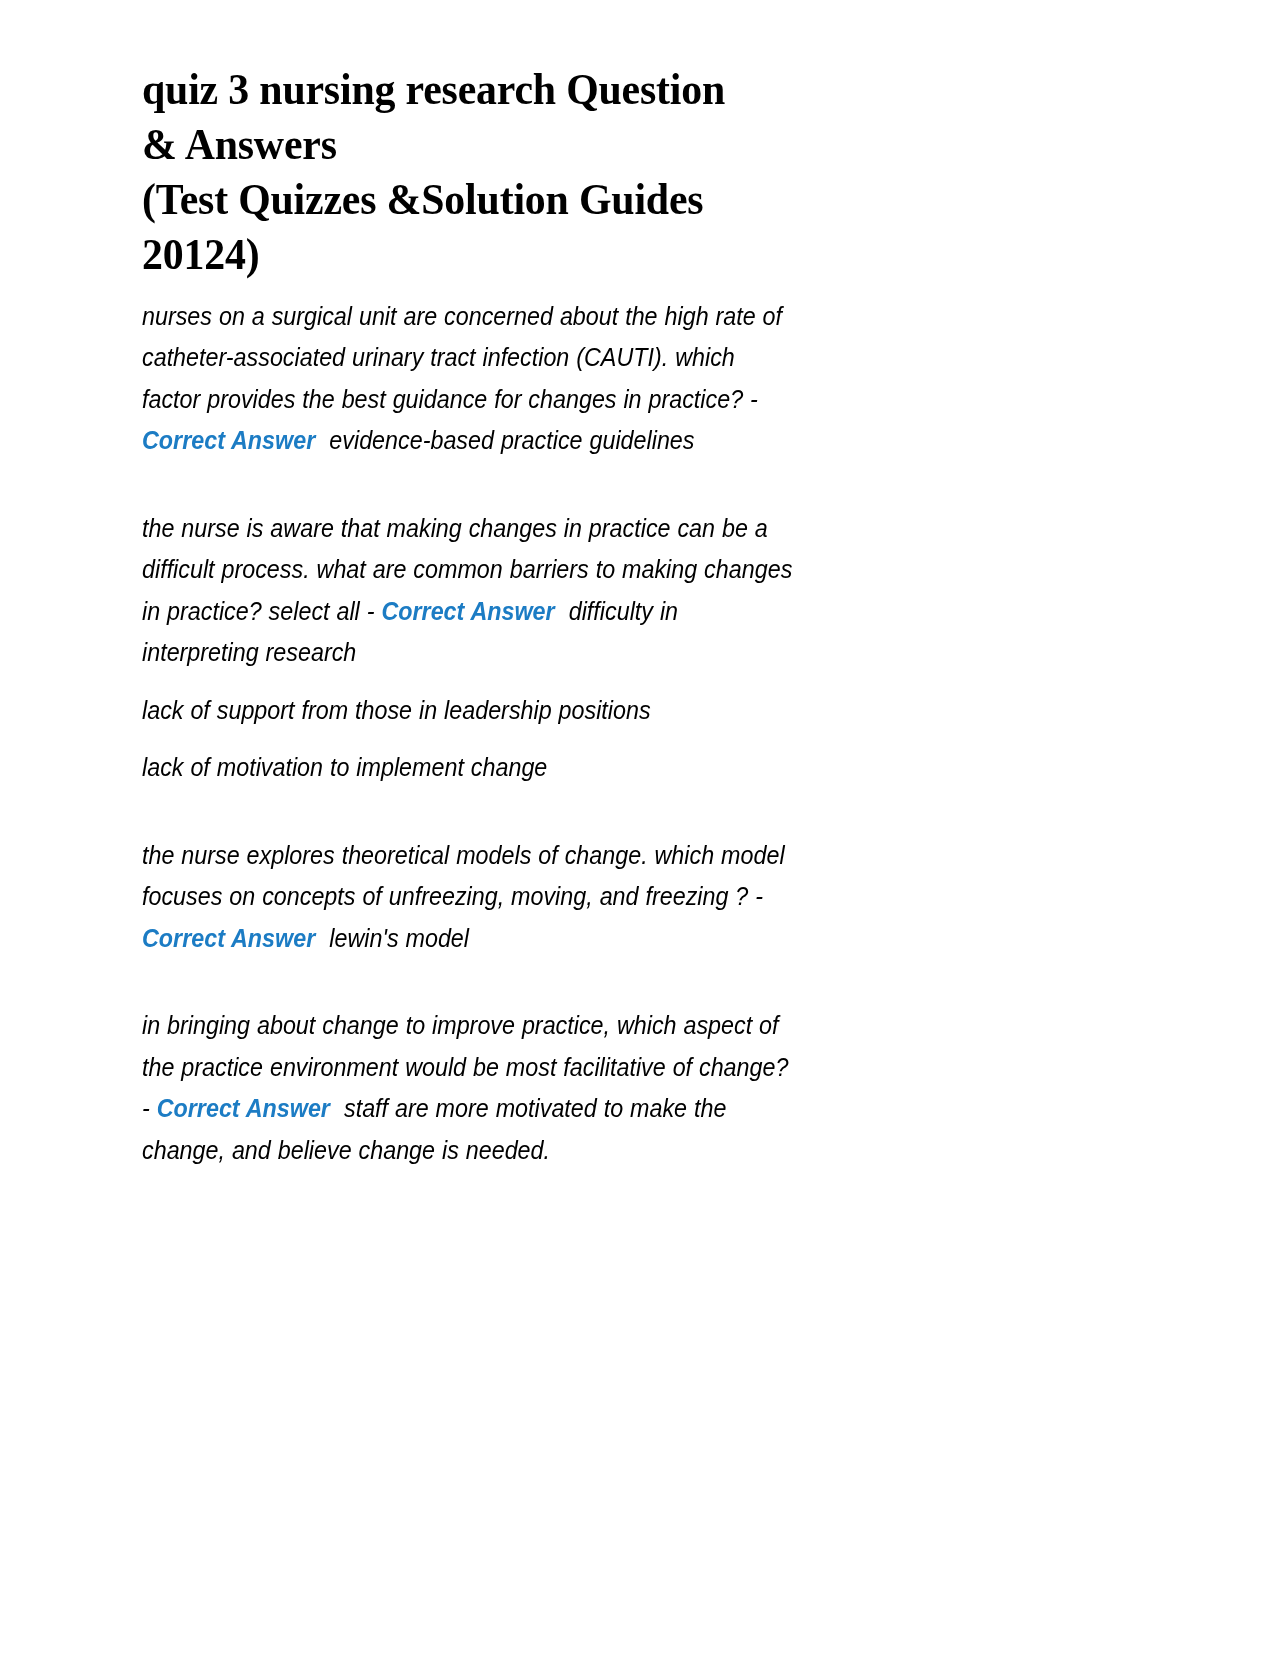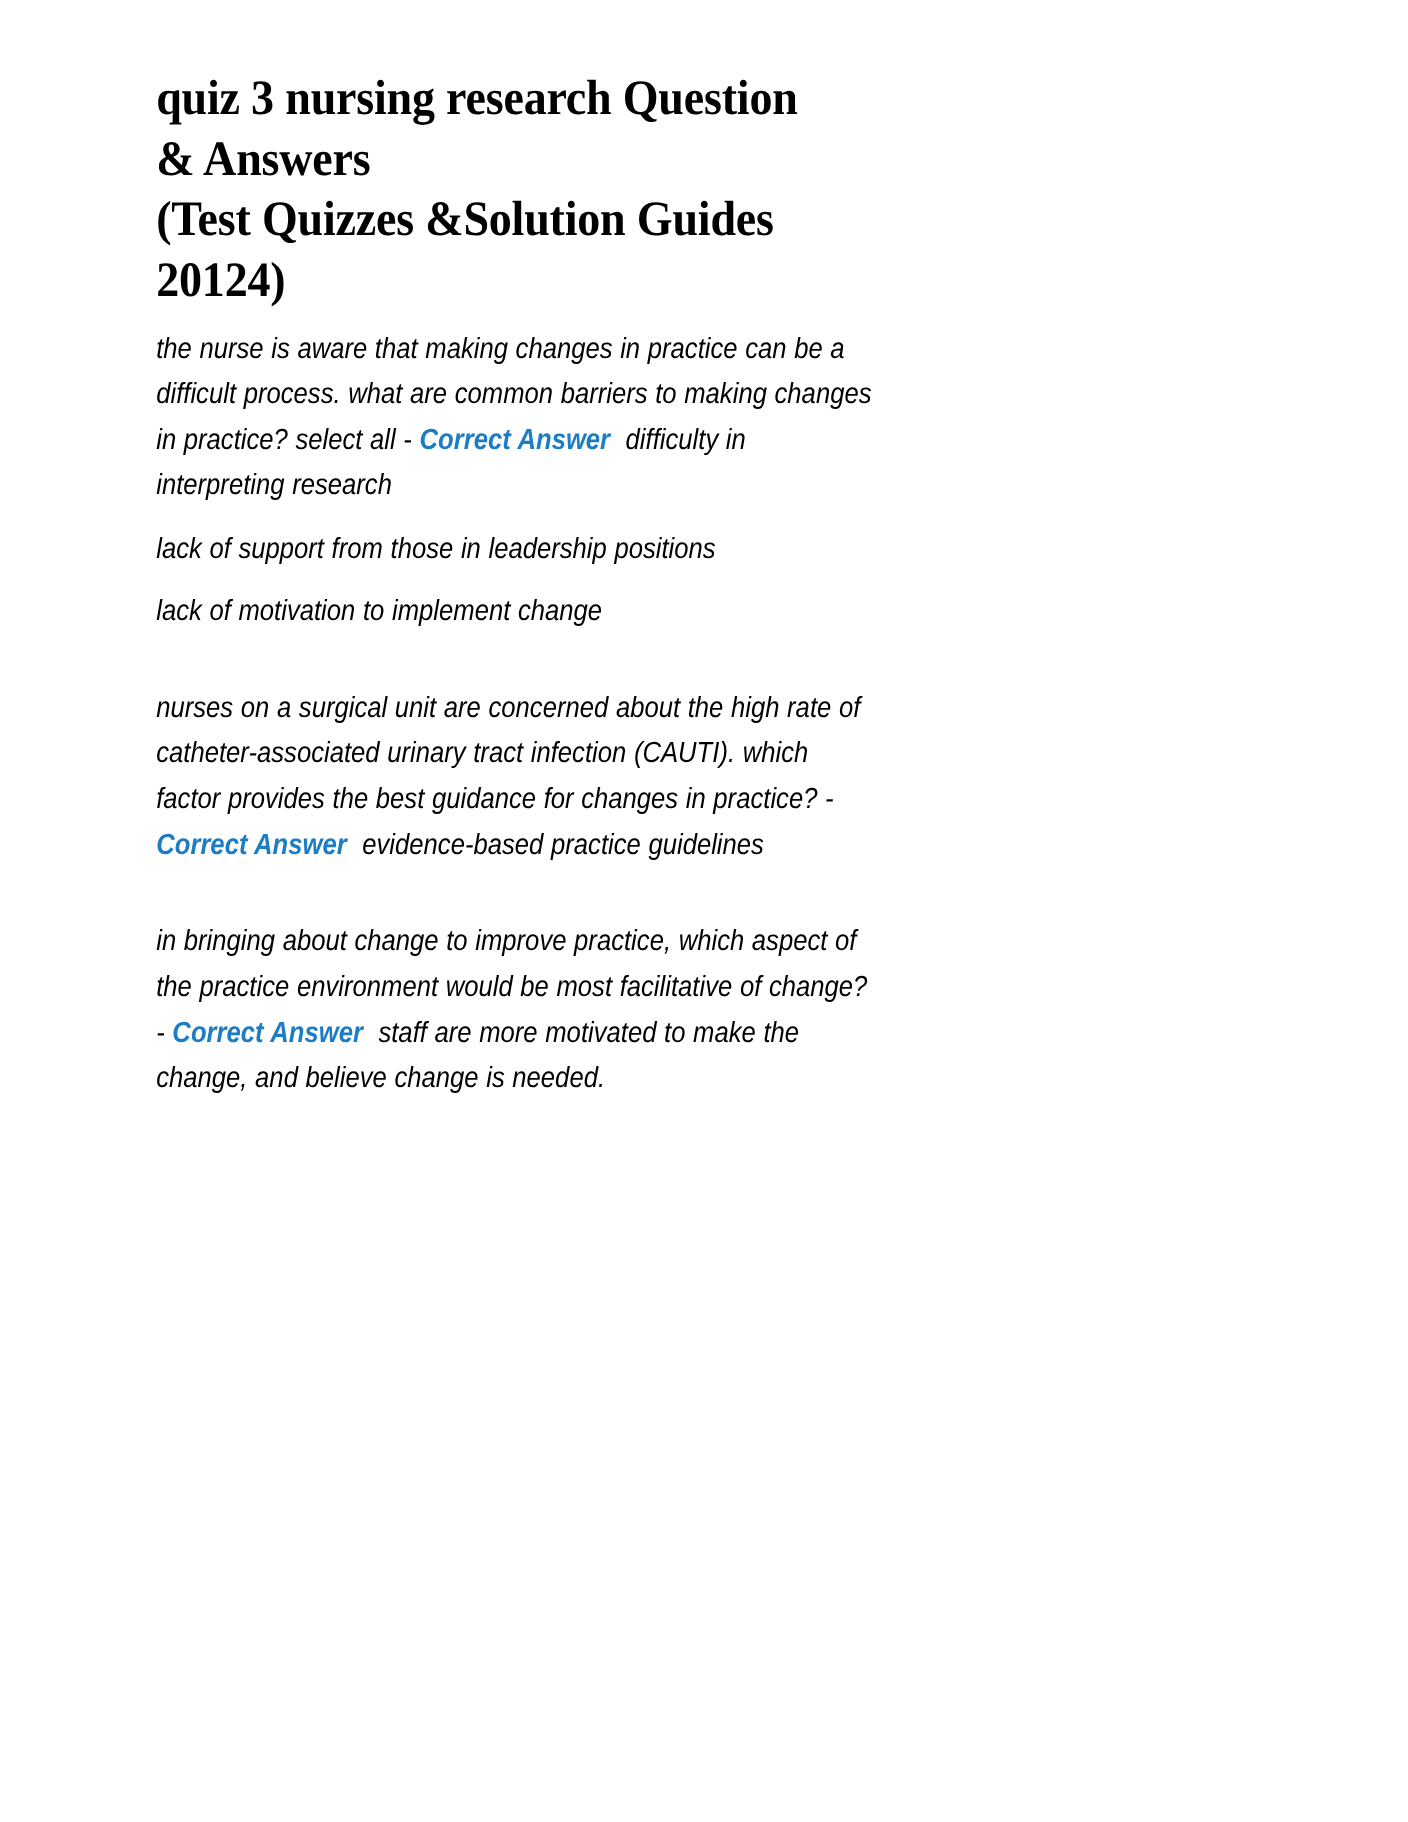--- a/index.html
+++ b/index.html
@@ -85,25 +85,28 @@
 </head>
 <body>
 
 <div class="page">
 
   <h1 class="doc-title">quiz 3 nursing research Question &amp; Answers
 (Test Quizzes &amp;Solution Guides 20124)</h1>
 
   <div id="qa-container">
       <div class="qa-block">
+        <p class="para"><span>nurses on a surgical unit are concerned about the high rate of catheter-associated urinary tract infection (CAUTI). which factor provides the best guidance for changes in practice? </span><span>-</span> <span class="answer-marker">Correct Answer</span><span class="gap"></span><span>evidence-based practice guidelines</span></p>
+      </div>
+      <div class="qa-block">
         <p class="para"><span>the nurse is aware that making changes in practice can be a difficult process. what are common barriers to making changes in practice? select all </span><span>-</span> <span class="answer-marker">Correct Answer</span><span class="gap"></span><span>difficulty in interpreting research</span></p>
         <p class="para">lack of support from those in leadership positions</p>
         <p class="para">lack of motivation to implement change</p>
       </div>
       <div class="qa-block">
-        <p class="para"><span>nurses on a surgical unit are concerned about the high rate of catheter-associated urinary tract infection (CAUTI). which factor provides the best guidance for changes in practice? </span><span>-</span> <span class="answer-marker">Correct Answer</span><span class="gap"></span><span>evidence-based practice guidelines</span></p>
+        <p class="para"><span>the nurse explores theoretical models of change. which model focuses on concepts of unfreezing, moving, and freezing ? </span><span>-</span> <span class="answer-marker">Correct Answer</span><span class="gap"></span><span>lewin's model</span></p>
       </div>
       <div class="qa-block">
         <p class="para"><span>in bringing about change to improve practice, which aspect of the practice environment would be most facilitative of change? </span><span>-</span> <span class="answer-marker">Correct Answer</span><span class="gap"></span><span>staff are more motivated to make the change, and believe change is needed.</span></p>
       </div>
     </div>
 
 </div>
 
 </body></html>

